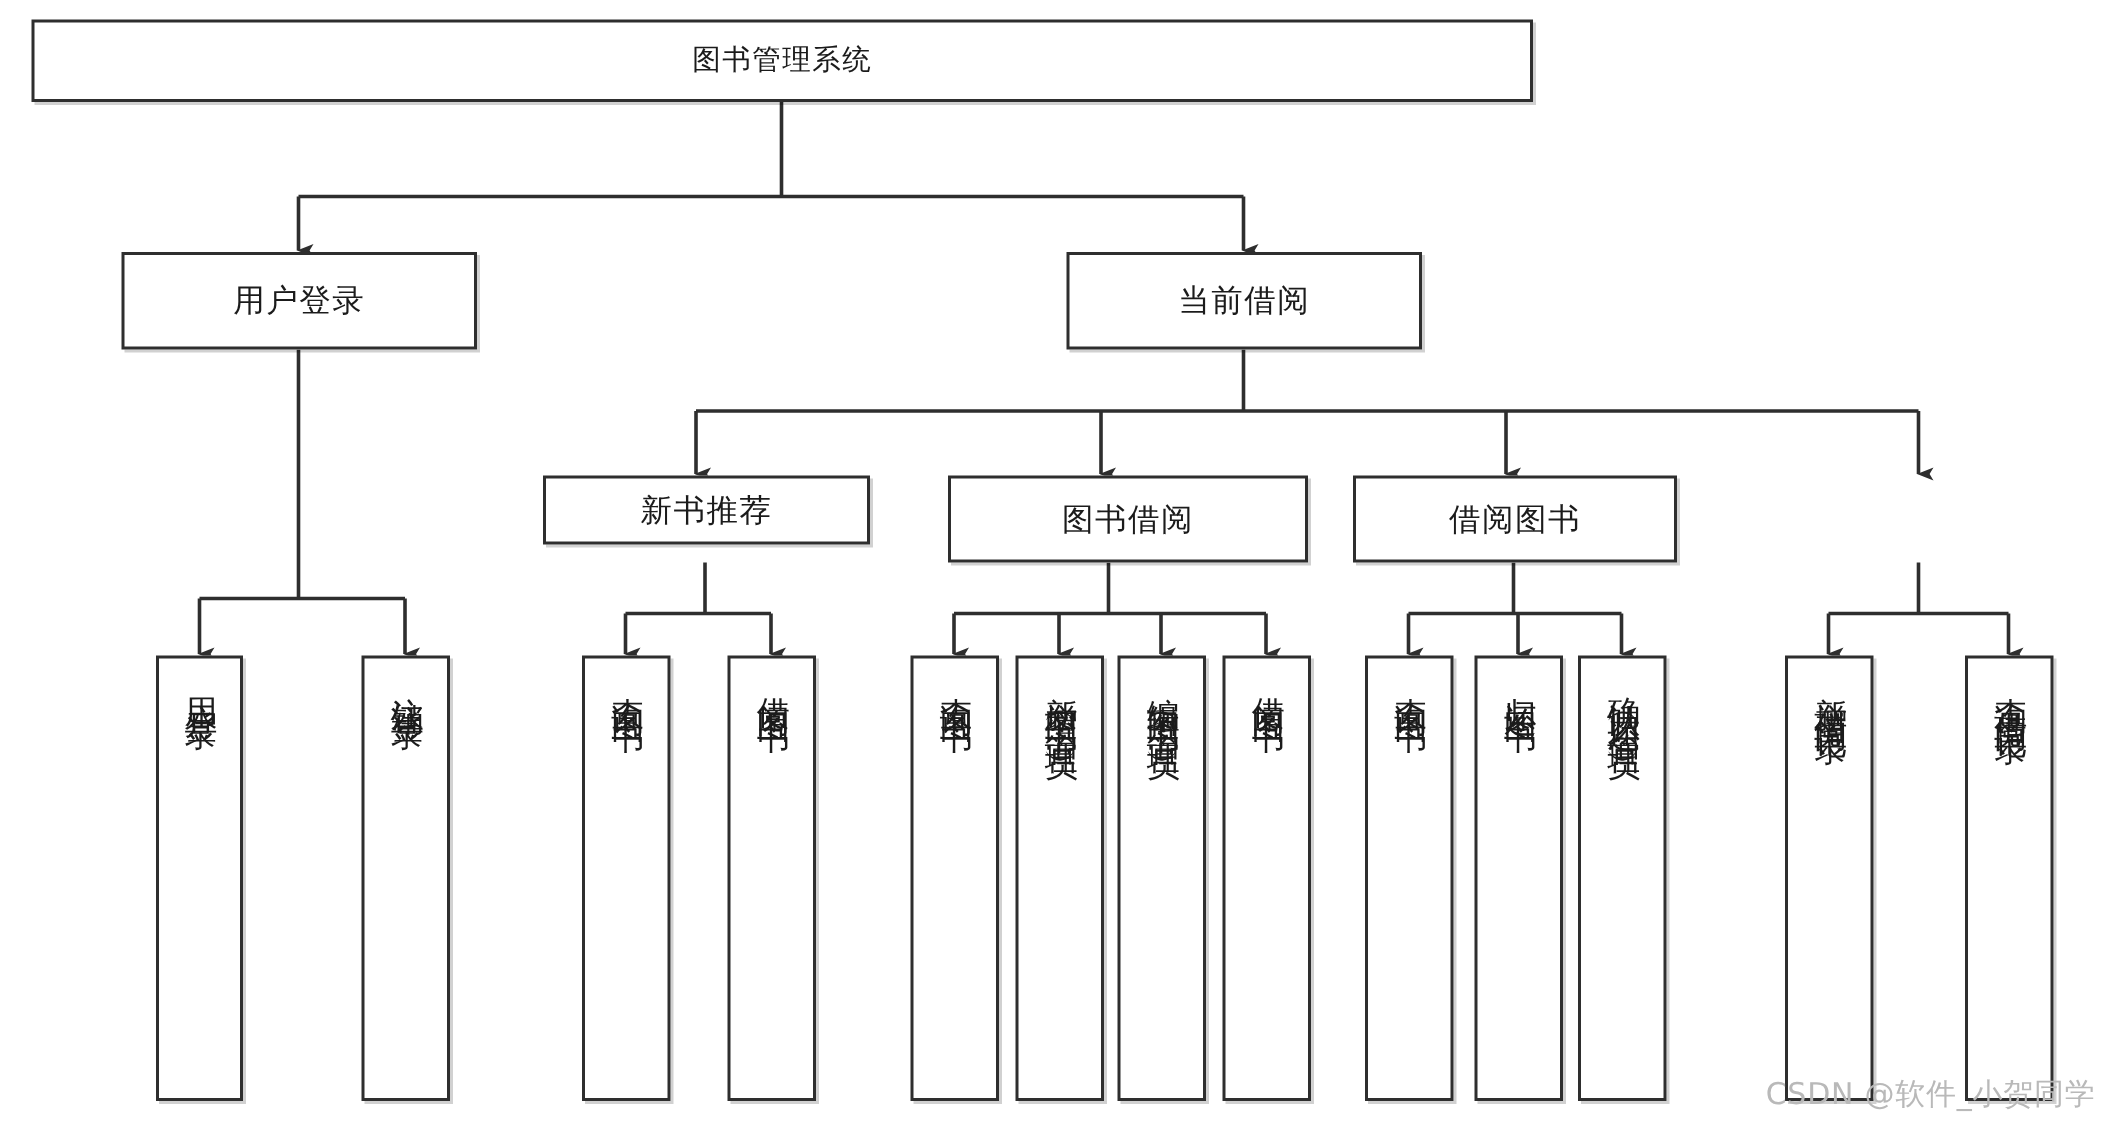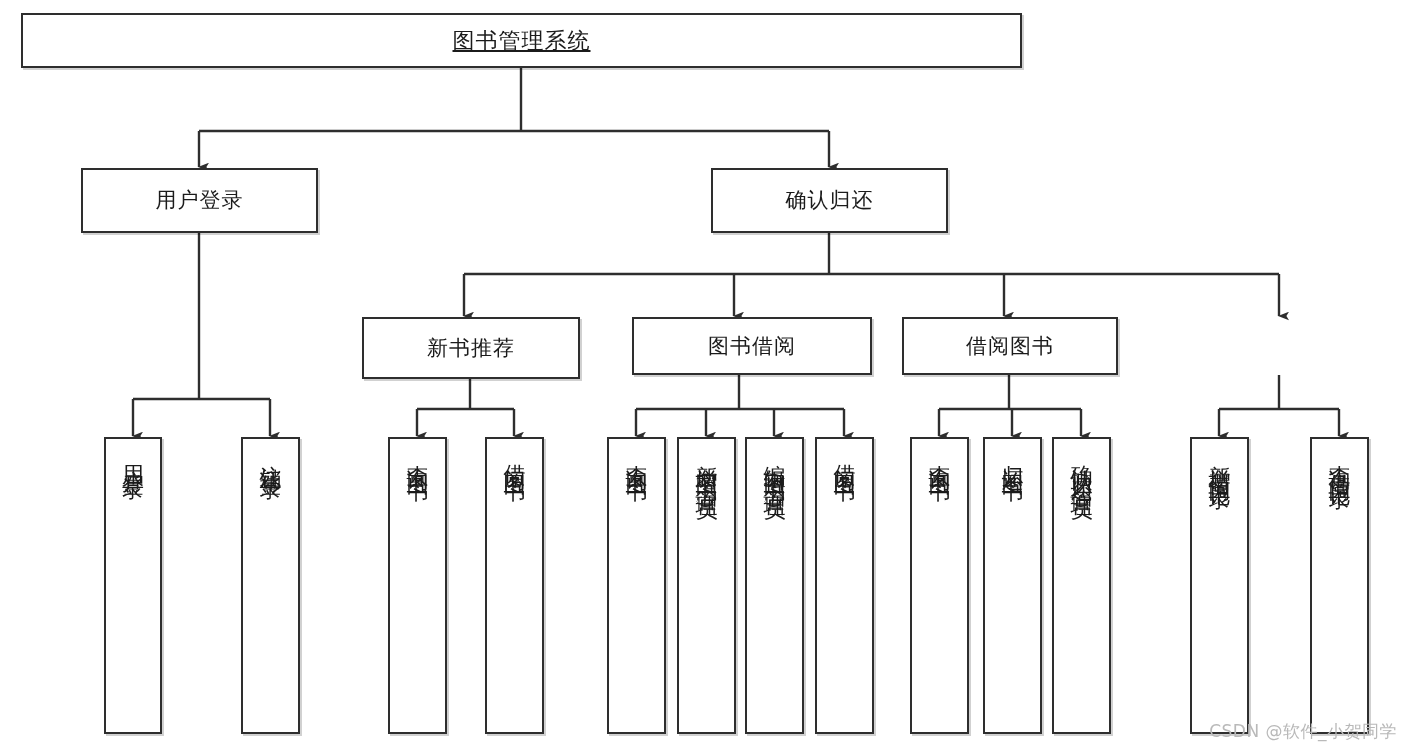--- a/index.html
+++ b/index.html
@@ -42,43 +42,42 @@
     text-align: center;
     line-height: 1.18;
     white-space: nowrap;
   }
   
   .node.horiz .node-label {
     font-size: 21px;
     letter-spacing: 1px;
   }
   .node.root .node-label {
-    font-size: 22px;
+    font-size: 19px;
     letter-spacing: 1px;
-    text-decoration: underline;
   }
   
   .node.vert {
     align-items: flex-start;
     justify-content: center;
     padding-top: 8px;
   }
   .node.vert .node-label {
     writing-mode: vertical-rl;
     text-orientation: upright;
     font-size: 22px;
     letter-spacing: 5px;
     line-height: 1;
     white-space: nowrap;
   }
   #watermark {
     position: absolute;
     right: 8px;
     bottom: 4px;
-    font-size: 17px;
+    font-size: 20px;
     color: #b9b9b9;
     letter-spacing: 0.5px;
     user-select: none;
     white-space: nowrap;
   }
 </style>
 </head>
 <body>
 
 <div id="diagram-root">
@@ -127,24 +126,24 @@
   </svg>
 
   <div class="node root horiz" id="node-root" style="left: 21px; top: 13px; width: 1001px; height: 55px;">
     <span class="node-label">图书管理系统</span>
   </div>
 
   <div class="node horiz" id="node-user-login" style="left: 81px; top: 168px; width: 237px; height: 65px;">
     <span class="node-label">用户登录</span>
   </div>
   <div class="node horiz" id="node-book-management" style="left: 711px; top: 168px; width: 237px; height: 65px;">
-    <span class="node-label">确认归还</span>
+    <span class="node-label">当前借阅</span>
   </div>
 
-  <div class="node horiz" id="node-new-book-recommend" style="left: 362px; top: 317px; width: 218px; height: 62px;">
+  <div class="node horiz" id="node-new-book-recommend" style="left: 362px; top: 317px; width: 218px; height: 46px;">
     <span class="node-label">新书推荐</span>
   </div>
   <div class="node horiz" id="node-book-borrow" style="left: 632px; top: 317px; width: 240px; height: 58px;">
     <span class="node-label">图书借阅</span>
   </div>
   <div class="node horiz" id="node-current-borrow" style="left: 902px; top: 317px; width: 216px; height: 58px;">
     <span class="node-label">借阅图书</span>
   </div>
 
   <div class="node vert" id="node-leaf-user-login" style="left: 104px; top: 437px; width: 58px; height: 297px;">

